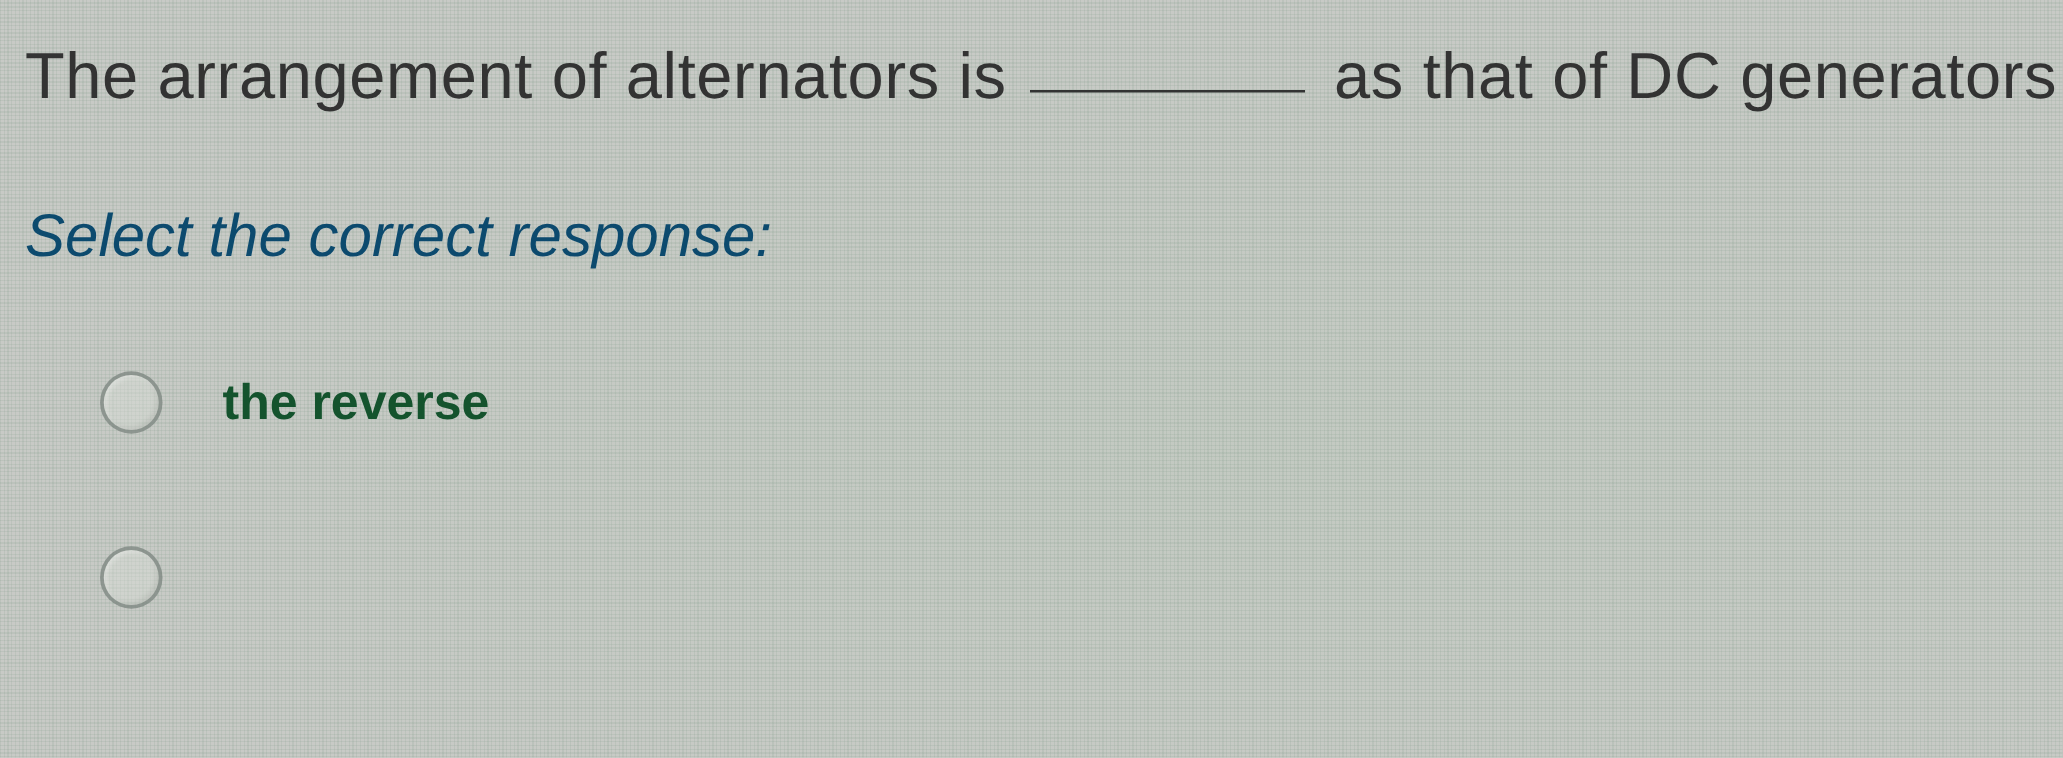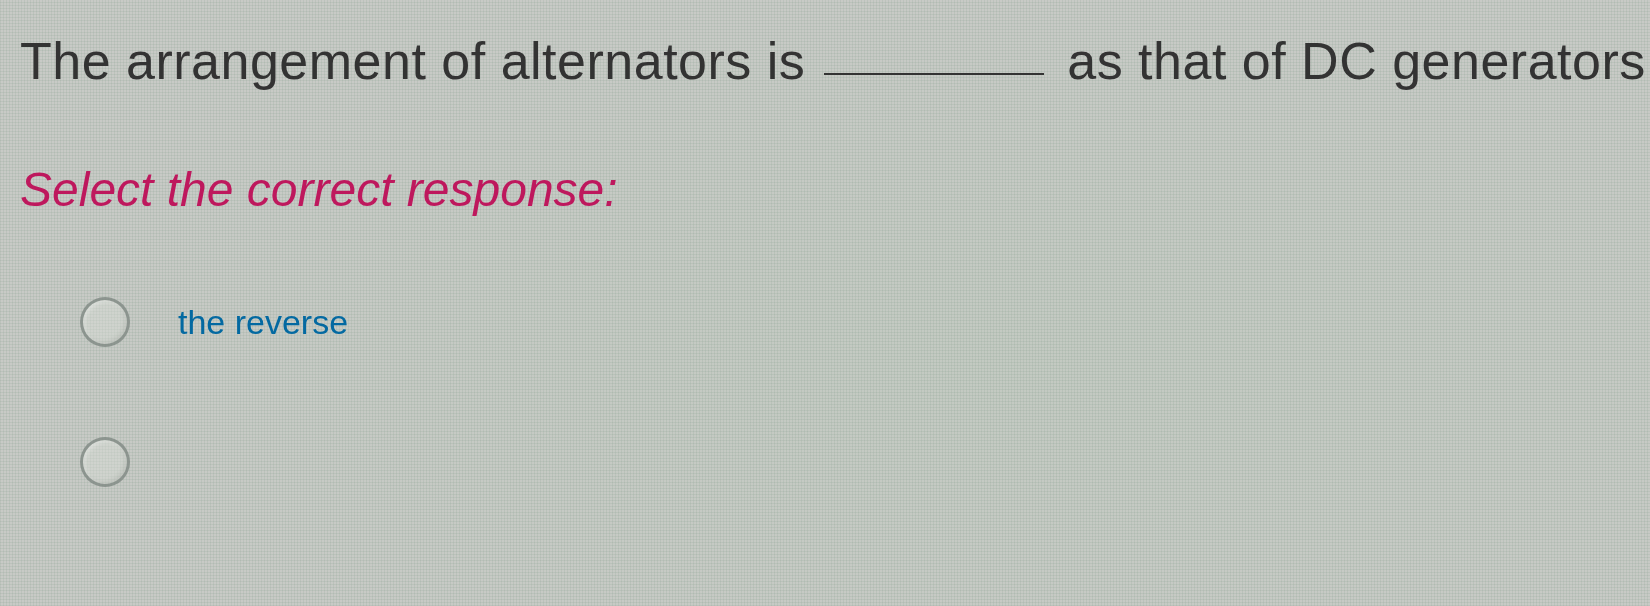--- a/index.html
+++ b/index.html
@@ -36,21 +36,21 @@
     height: 0.85em;
     vertical-align: baseline;
     margin: 0 8px 0 4px;
     position: relative;
     top: -4px;
   }
   .instruction {
     font-size: 48px;
     font-style: italic;
     font-weight: 300;
-    color: #be185d;
+    color: #0c4a6e;
     margin-bottom: 80px;
   }
   .options {
     padding-left: 60px;
   }
   .option {
     display: flex;
     align-items: center;
     margin-bottom: 90px;
   }
@@ -58,23 +58,23 @@
     width: 44px;
     height: 44px;
     border: 3px solid rgba(90,100,95,0.55);
     border-radius: 50%;
     background: rgba(220,225,218,0.4);
     flex-shrink: 0;
     margin-right: 48px;
     box-shadow: inset 2px 2px 4px rgba(255,255,255,0.3), inset -2px -2px 4px rgba(0,0,0,0.08);
   }
   .option-label {
-    font-size: 34px;
-    font-weight: 400;
-    color: #0369a1;
+    font-size: 40px;
+    font-weight: 700;
+    color: #14532d;
   }
 </style>
 </head>
 <body>
 
 <div class="question-line">
   <span>The arrangement of alternators is</span>
   <span class="blank"></span>
   <span>as that of DC generators.</span>
 </div>

